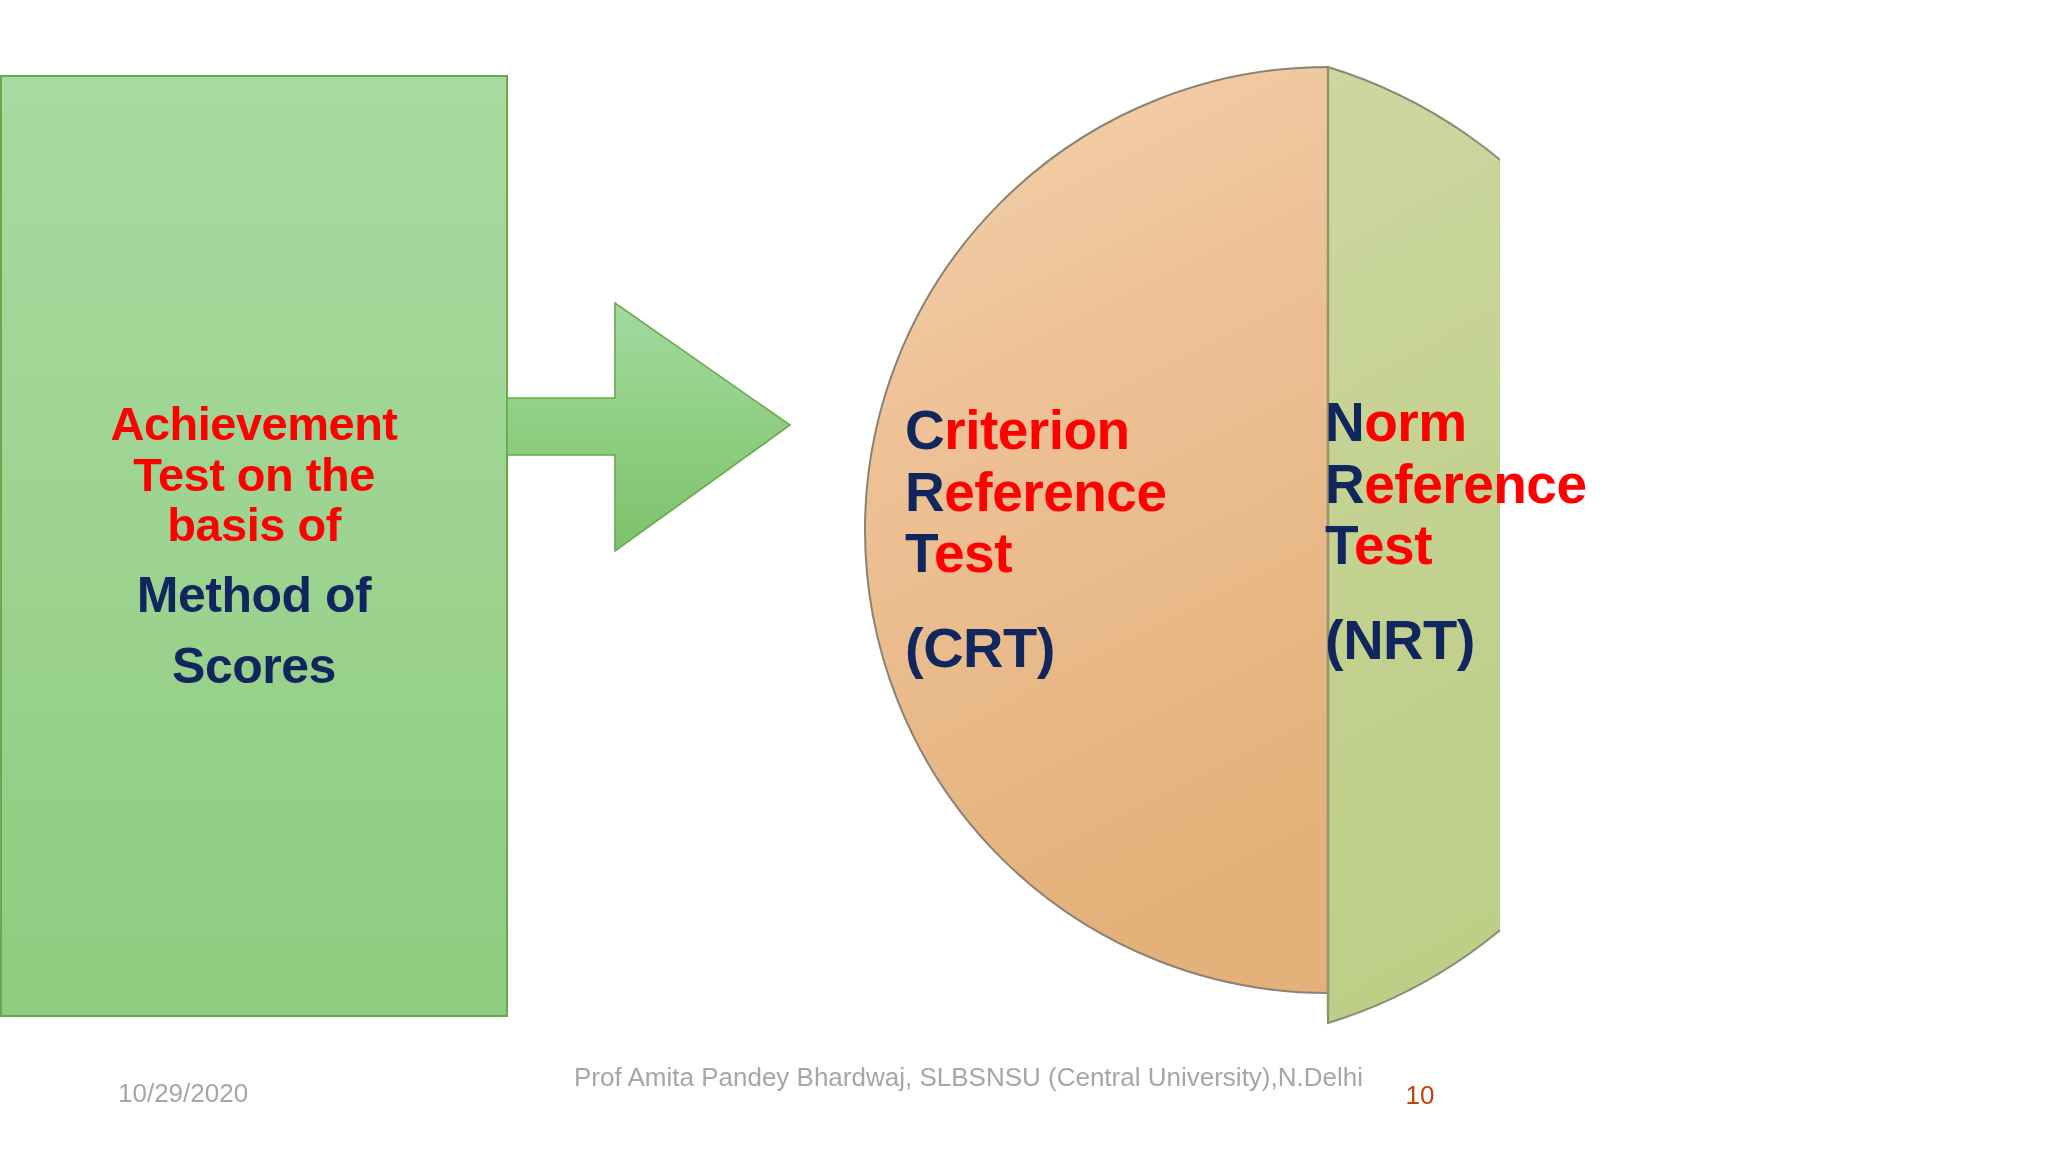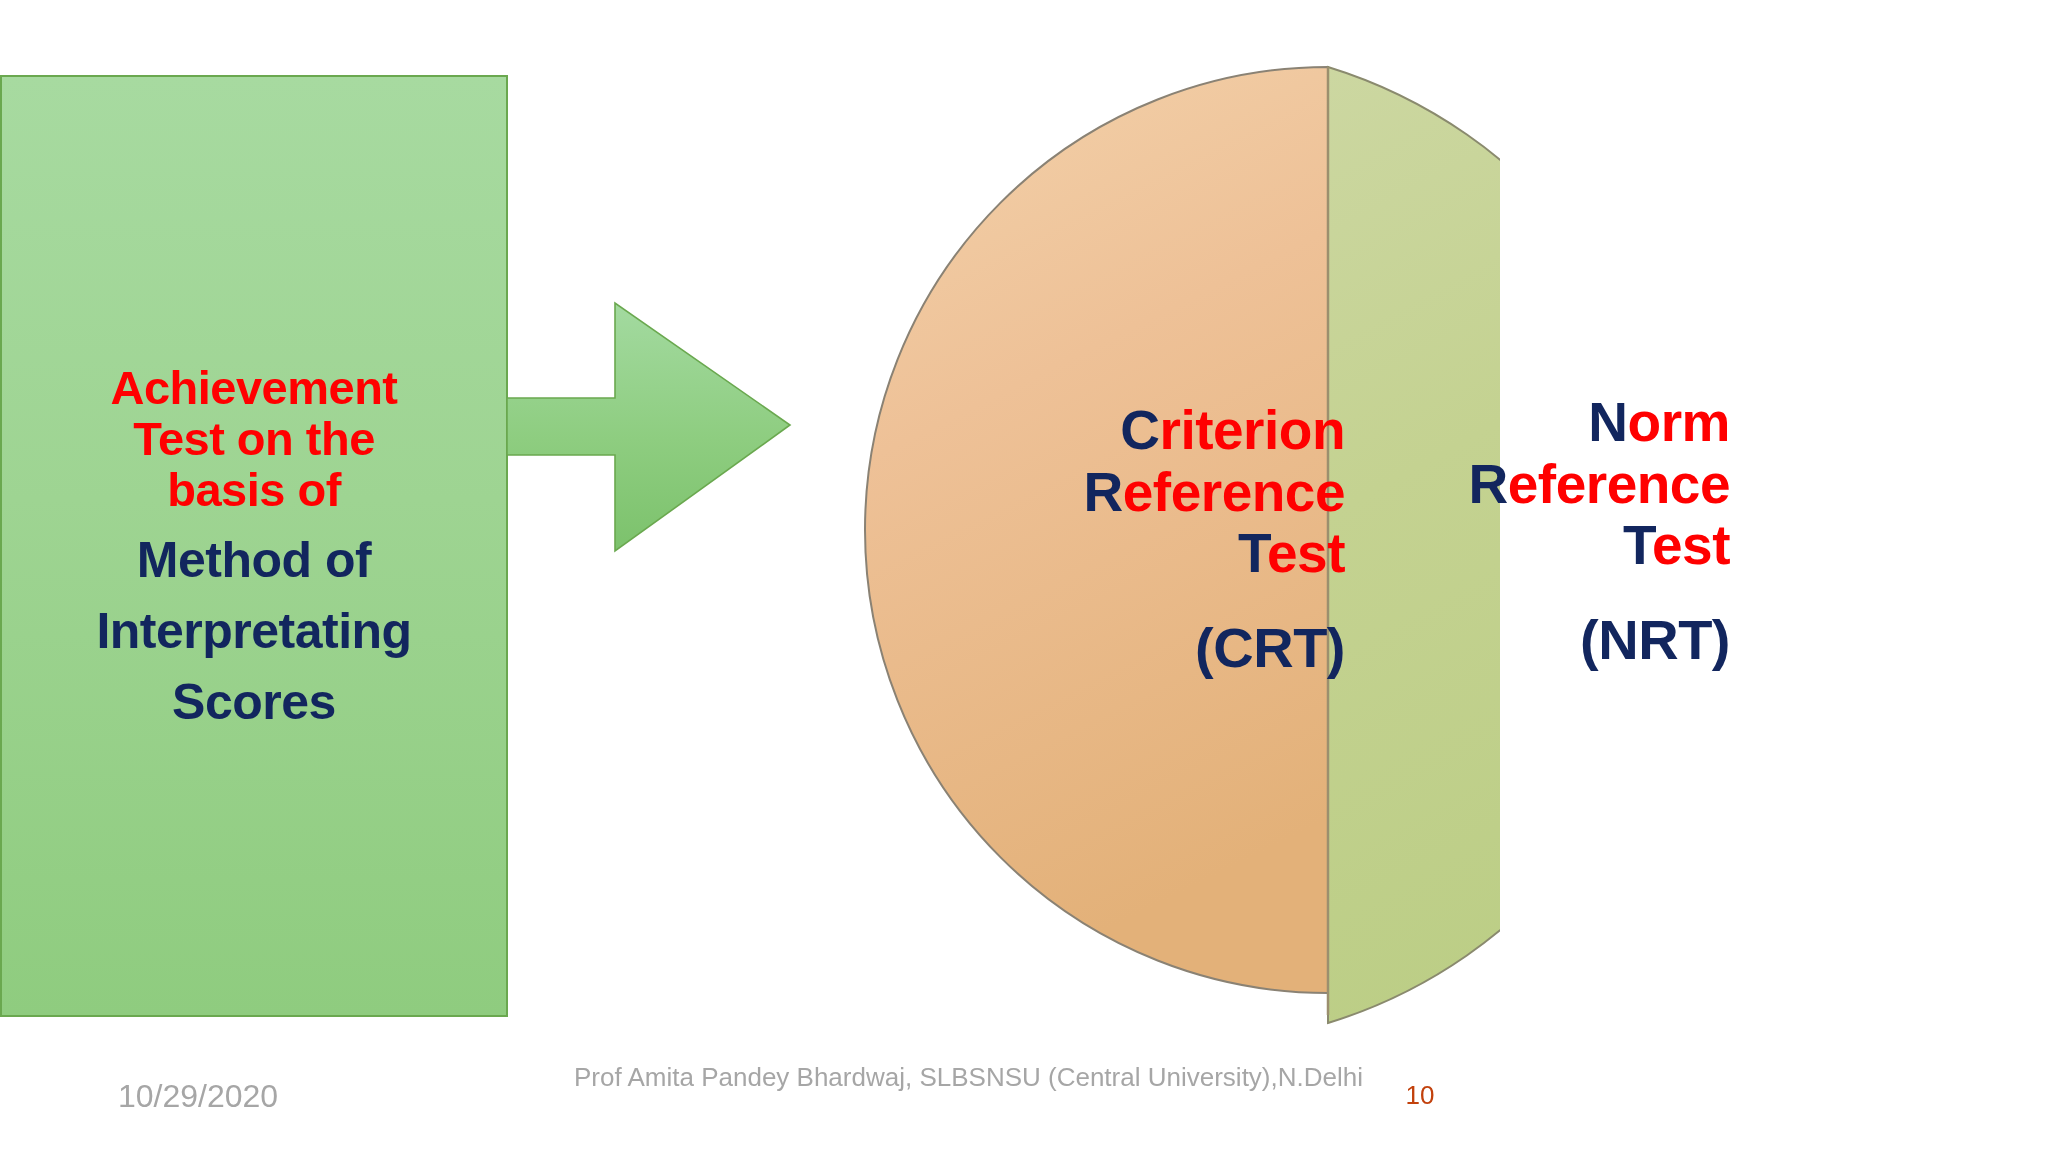--- a/index.html
+++ b/index.html
@@ -74,21 +74,21 @@
     position: absolute;
     left: 740px;
     top: 40px;
     width: 760px;
     height: 990px;
   }
 
   
   .circle-label {
     position: absolute;
-    text-align: right;
+    text-align: left;
     line-height: 1.12;
     font-weight: bold;
     letter-spacing: -0.5px;
   }
   .crt-label {
     left: 905px;
     top: 400px;
     width: 440px;
   }
   .nrt-label {
@@ -108,21 +108,21 @@
     margin-top: 32px;
   }
   .c-blue { color: #12265e; }
   .c-red  { color: #ff0000; }
 
   
   .footer-date {
     position: absolute;
     left: 118px;
     top: 1078px;
-    font-size: 32px;
+    font-size: 26px;
     color: #a6a6a6;
   }
   .footer-center {
     position: absolute;
     left: 574px;
     top: 1061px;
     width: 900px;
     text-align: left;
     font-size: 26px;
     color: #a6a6a6;
@@ -141,21 +141,20 @@
 </head>
 <body>
 
 <div id="slide">
 
   <div class="left-panel">
     <div class="panel-text panel-red">Achievement</div>
     <div class="panel-text panel-red">Test on the</div>
     <div class="panel-text panel-red">basis of</div>
     <div class="panel-text panel-blue">Method of</div>
-    <div class="panel-text panel-blue">Interpretating</div>
     <div class="panel-text panel-blue">Scores</div>
   </div>
 
   <svg class="arrow-svg" viewBox="0 0 320 360">
     <defs>
       <linearGradient id="arrowGrad" x1="0" y1="0" x2="0" y2="1">
         <stop offset="0%" stop-color="#a3daa0"></stop>
         <stop offset="55%" stop-color="#8ecd80"></stop>
         <stop offset="100%" stop-color="#7cc26c"></stop>
       </linearGradient>

